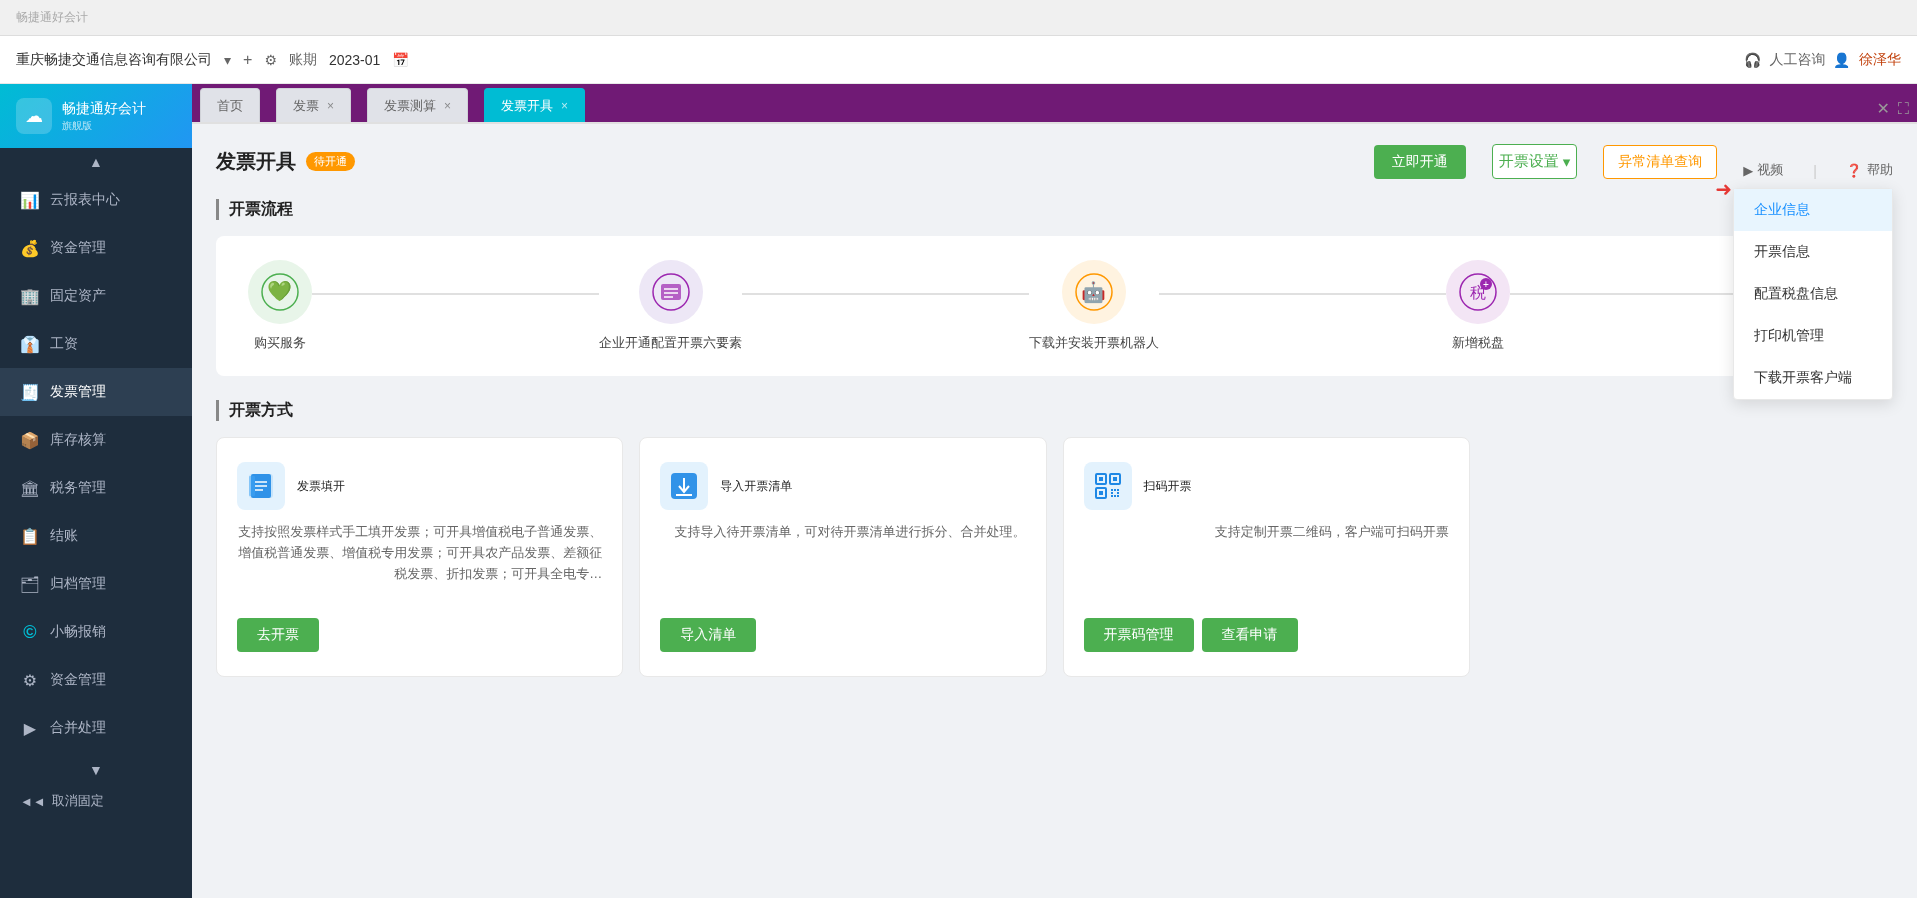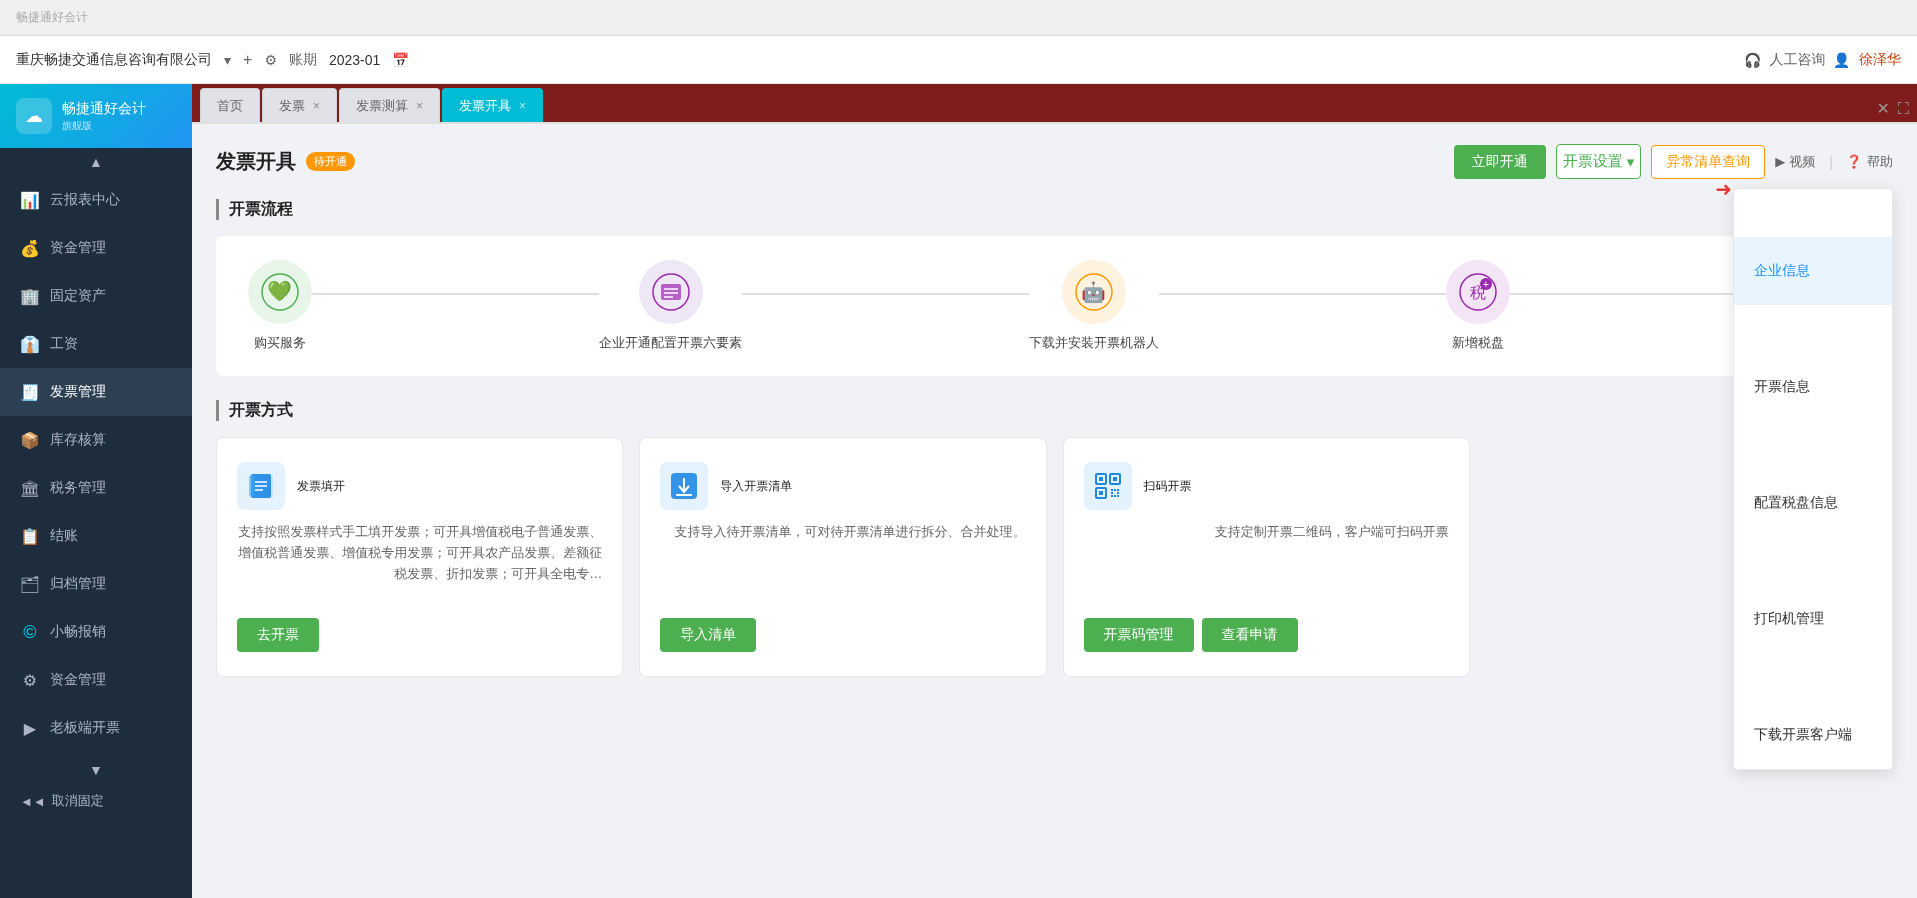--- a/index.html
+++ b/index.html
@@ -109,26 +109,26 @@
     .content-area {
       flex: 1;
       display: flex;
       flex-direction: column;
       overflow: hidden;
       background: #f0f2f5;
     }
 
     
     .tab-bar {
-      background: #7f1d1d;
+      background: #701a75;
       height: 40px;
       display: flex;
       align-items: flex-end;
       padding: 0 8px;
-      gap: 2px;
+      gap: 16px;
       flex-shrink: 0;
       border-bottom: 2px solid #e0e0e0;
     }
     .tab {
       height: 34px;
       padding: 0 16px;
       display: flex;
       align-items: center;
       gap: 8px;
       cursor: pointer;
@@ -176,22 +176,22 @@
     .badge-pending {
       background: #ff9800;
       color: #fff;
       font-size: 11px;
       padding: 2px 8px;
       border-radius: 10px;
       font-weight: normal;
     }
     .page-actions {
       display: flex;
-      align-items: center;
-      gap: 10px;
+      align-items: flex-end;
+      gap: 26px;
       position: relative;
     }
     .btn-green {
       background: #4caf50;
       color: #fff;
       border: none;
       border-radius: 4px;
       padding: 8px 18px;
       font-size: 14px;
       cursor: pointer;
@@ -227,26 +227,25 @@
       top: 44px;
       right: 0;
       background: #fff;
       border: 1px solid #e8e8e8;
       border-radius: 4px;
       box-shadow: 0 4px 16px rgba(0,0,0,0.12);
       min-width: 160px;
       z-index: 1000;
     }
     .dropdown-item {
-      padding: 25px 20px;
+      padding: 12px 20px;
       cursor: pointer;
       color: #333;
       font-size: 14px;
       transition: background 0.15s;
-      margin-top: 48px;
     }
     .dropdown-item.active { background: #e8f5fe; color: #1890ff; }
 
     
     .section { margin-bottom: 24px; }
     .section-title {
       font-size: 16px;
       font-weight: 600;
       color: #222;
       margin-bottom: 16px;
@@ -447,21 +446,21 @@
     <div class="sidebar-item">
       <span class="sidebar-item-icon" style="font-size:18px; color:#00bcd4; font-weight:bold;">©</span>
       <span>小畅报销</span>
     </div>
     <div class="sidebar-item">
       <span class="sidebar-item-icon">⚙</span>
       <span>资金管理</span>
     </div>
     <div class="sidebar-item">
       <span class="sidebar-item-icon">▶</span>
-      <span>老板端开票</span>
+      <span>合并处理</span>
     </div>
 
     <div class="sidebar-scroll-btn" style="margin-top:4px;">▼</div>
 
     <div class="sidebar-bottom">
       <span>◄◄</span>
       <span>取消固定</span>
     </div>
   </div>
 

